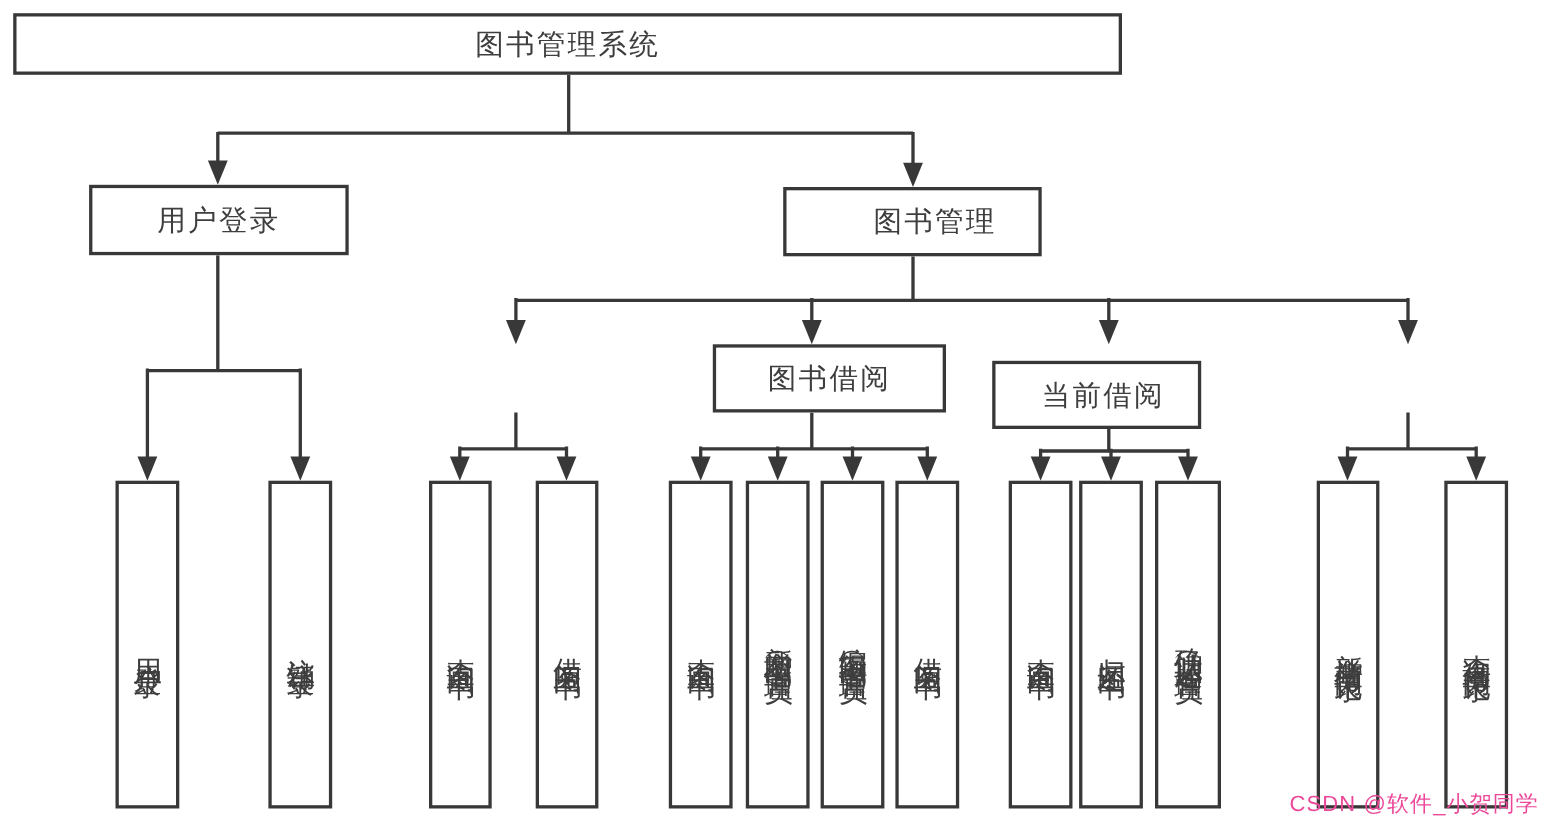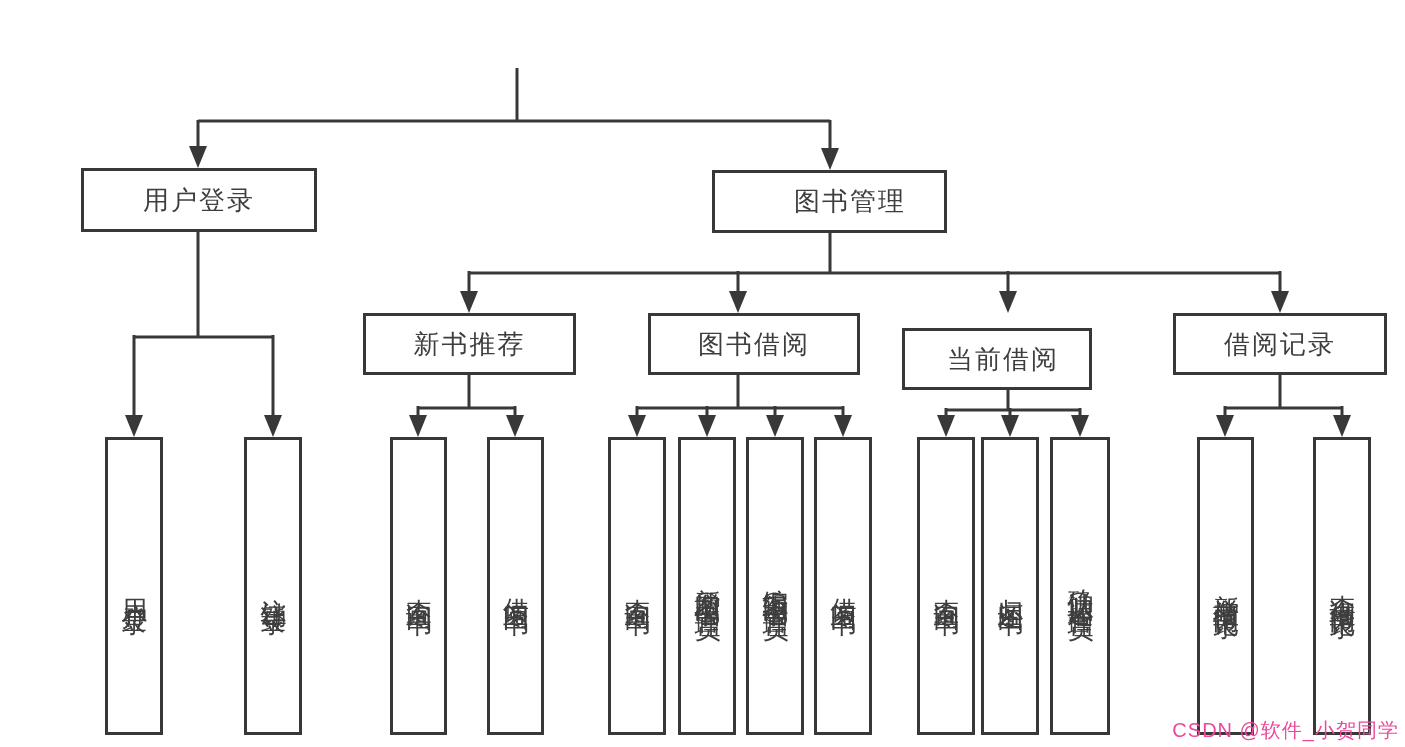--- a/index.html
+++ b/index.html
@@ -79,39 +79,36 @@
       <polygon points="766,415 784,415 775,437"></polygon>
       <polygon points="834,415 852,415 843,437"></polygon>
       <polygon points="937,415 955,415 946,437"></polygon>
       <polygon points="1001,415 1019,415 1010,437"></polygon>
       <polygon points="1071,415 1089,415 1080,437"></polygon>
       <polygon points="1216,415 1234,415 1225,437"></polygon>
       <polygon points="1333,415 1351,415 1342,437"></polygon>
     </g>
   </svg>
 
+  <div class="box" style="left:12px; top:12px; width:1008px; height:56px;">
+    <span class="hlabel">图书管理系统</span>
+  </div>
 
   <div class="box" style="left:81px; top:168px; width:236px; height:64px;">
     <span class="hlabel">用户登录</span>
   </div>
   <div class="box" style="left:712px; top:170px; width:235px; height:63px;padding-left:41px;">
     <span class="hlabel">图书管理</span>
   </div>
 
-  <div class="box" style="left:363px; top:313px; width:213px; height:62px;">
-    <span class="hlabel">新书推荐</span>
-  </div>
   <div class="box" style="left:648px; top:313px; width:212px; height:62px;">
     <span class="hlabel">图书借阅</span>
   </div>
   <div class="box" style="left:902px; top:328px; width:190px; height:62px;padding-left:12px;">
     <span class="hlabel">当前借阅</span>
-  </div>
-  <div class="box" style="left:1173px; top:313px; width:214px; height:62px;">
-    <span class="hlabel">借阅记录</span>
   </div>
 
   <div class="box" style="left:105px; top:437px; width:58px; height:298px;">
     <span class="vtext">用户登录</span>
   </div>
   <div class="box" style="left:244px; top:437px; width:58px; height:298px;">
     <span class="vtext">注销登录</span>
   </div>
 
   <div class="box" style="left:390px; top:437px; width:57px; height:298px;">

